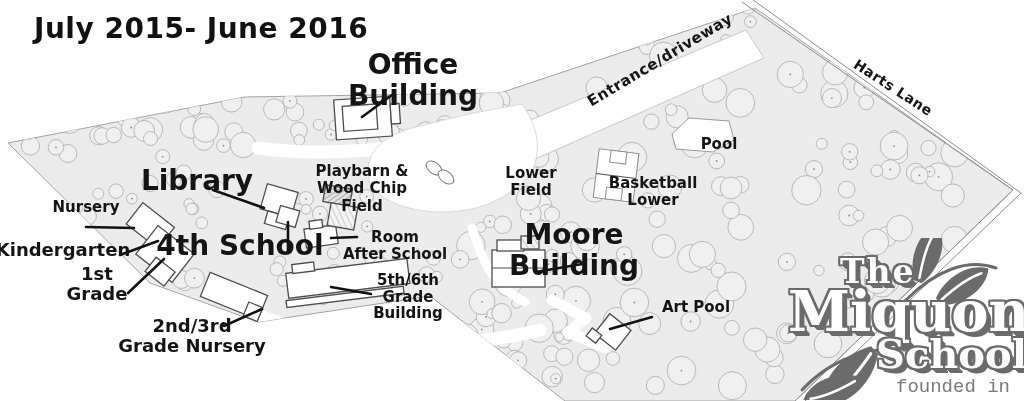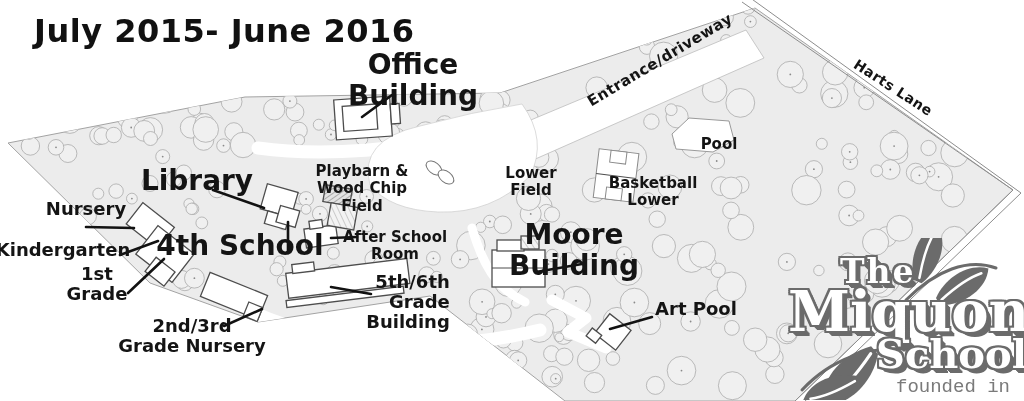--- a/index.html
+++ b/index.html
@@ -24,23 +24,23 @@
   .bld line{stroke:var(--bld-stroke);stroke-width:1;}
   .bld .hatched{fill:url(#hatch);}
   .bld .hatched2{fill:url(#hatch2);}
   .bld .court{fill:#fff;stroke:#8a8a8a;stroke-width:1;}
   .pool{fill:#fff;stroke:#9a9a9a;stroke-width:1;}
   .car{fill:#fff;stroke:#777;stroke-width:1;}
   .leaders line{stroke:#121212;stroke-width:2.6;stroke-linecap:round;}
 
   .lbl{position:absolute;transform:translateX(-50%);text-align:center;color:var(--label);
        font-weight:700;font-size:28px;line-height:1.1;white-space:nowrap;}
-  .md{font-size:18px;} .m19{font-size:18px;text-align:right;} .sm{font-size:15px;line-height:1.15;}
+  .md{font-size:18px;} .m19{font-size:15px;} .sm{font-size:15px;line-height:1.15;}
   .rot{transform:translate(-50%,-50%) rotate(var(--r));font-size:15px;letter-spacing:.5px;}
-  .title{position:absolute;left:34px;top:12px;font-weight:700;font-size:32px;color:#111;
+  .title{position:absolute;left:34px;top:12px;font-weight:700;font-size:28px;color:#111;
          letter-spacing:.5px;}
 
   .logo{position:absolute;left:786px;top:238px;width:238px;height:162px;}
   .logo .word{position:absolute;font-family:"DejaVu Serif",serif;font-weight:700;color:#fff;
      text-shadow:-2px -2px 0 var(--logo-gray),2px -2px 0 var(--logo-gray),
                  -2px 2px 0 var(--logo-gray),2px 2px 0 var(--logo-gray),
                  -2px 0 0 var(--logo-gray),2px 0 0 var(--logo-gray),
                  0 -2px 0 var(--logo-gray),0 2px 0 var(--logo-gray),
                  3px 3px 0 var(--logo-gray),4px 4px 0 var(--logo-gray),5px 5px 0 var(--logo-gray);}
   .logo .the{left:54px;top:14px;font-size:33px;letter-spacing:2px;}
@@ -570,22 +570,22 @@
     <div>5th/6th</div>
     <div>Grade</div>
     <div>Building</div>
   </div>
   <div class="lbl sm" style="left:362px;top:163px">
     <div>Playbarn &amp;</div>
     <div>Wood Chip</div>
     <div>Field</div>
   </div>
   <div class="lbl sm" style="left:395px;top:229px">
+    <div>Room</div>
     <div>After School</div>
-    <div>Room</div>
   </div>
   <div class="lbl sm" style="left:531px;top:165px">
     <div>Lower</div>
     <div>Field</div>
   </div>
   <div class="lbl sm" style="left:653px;top:175px">
     <div>Basketball</div>
     <div>Lower</div>
   </div>
   <div class="lbl sm" style="left:719px;top:136px">

